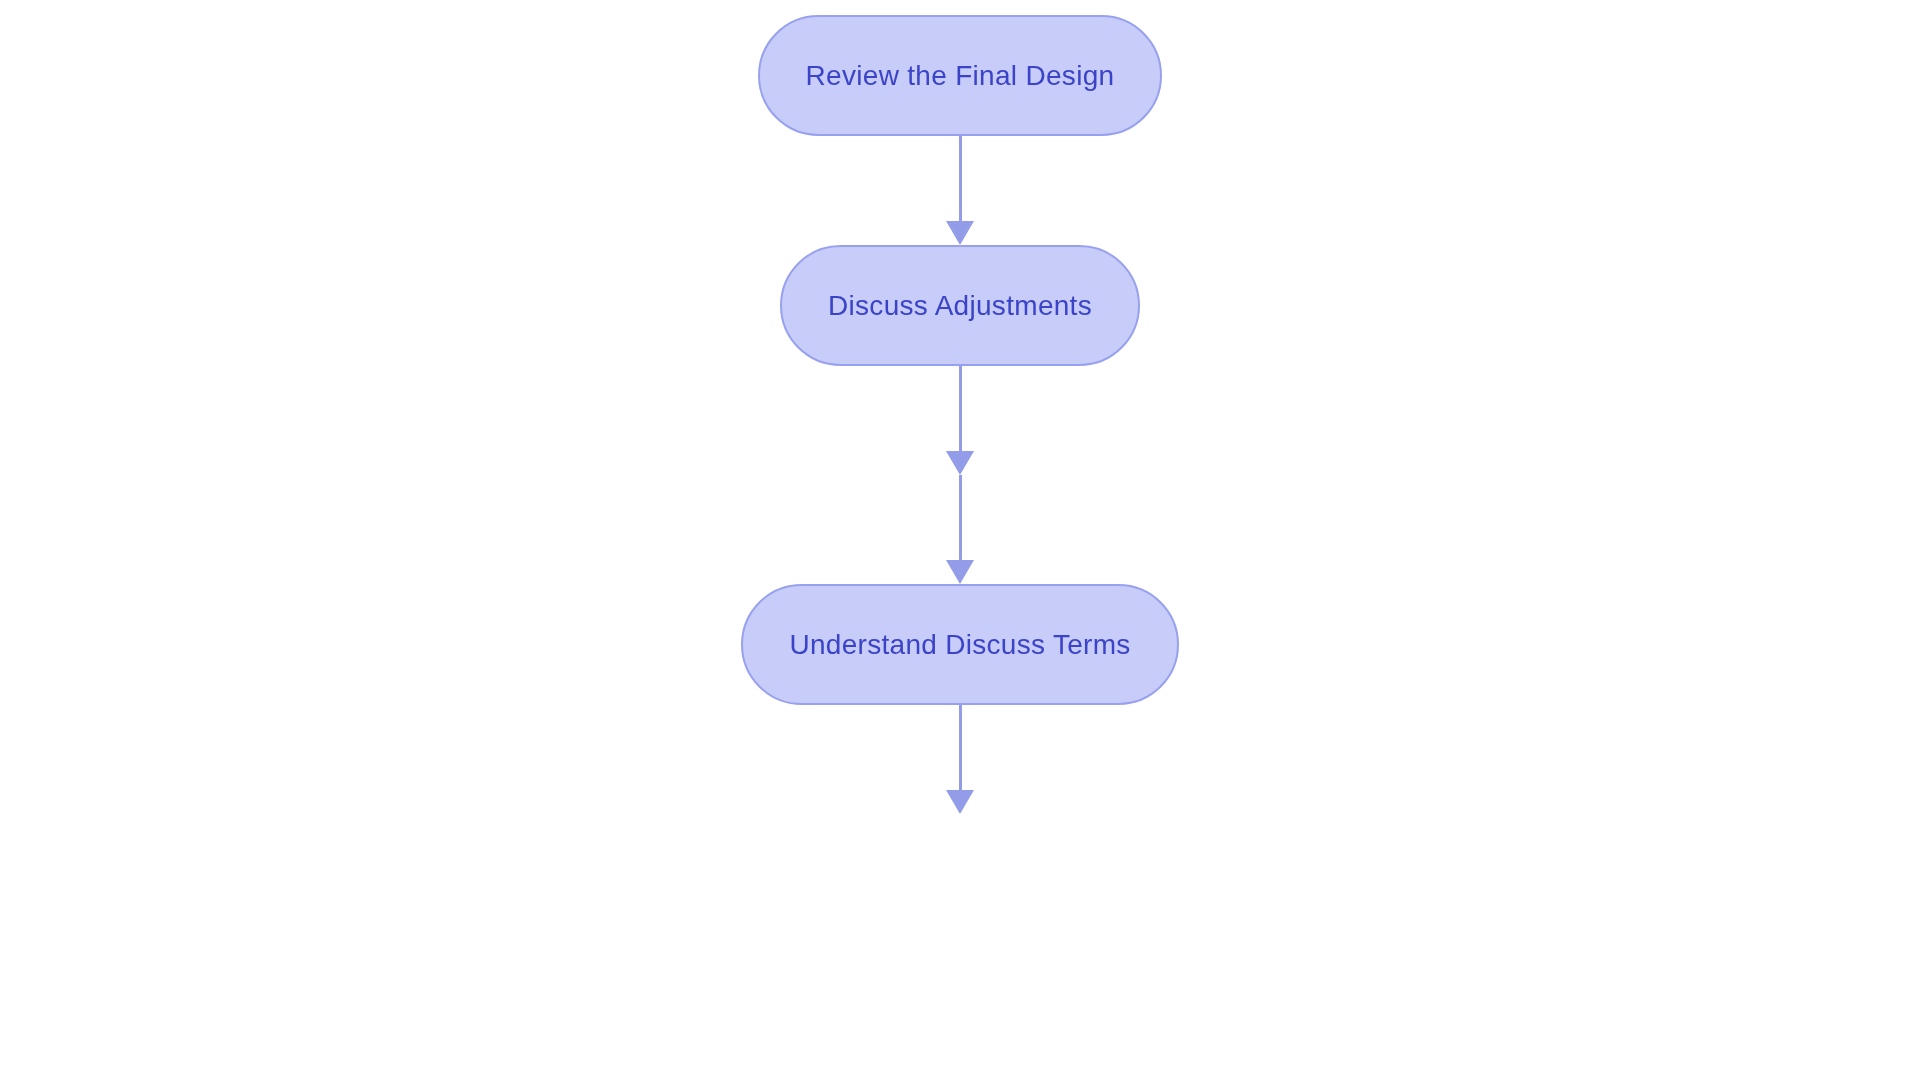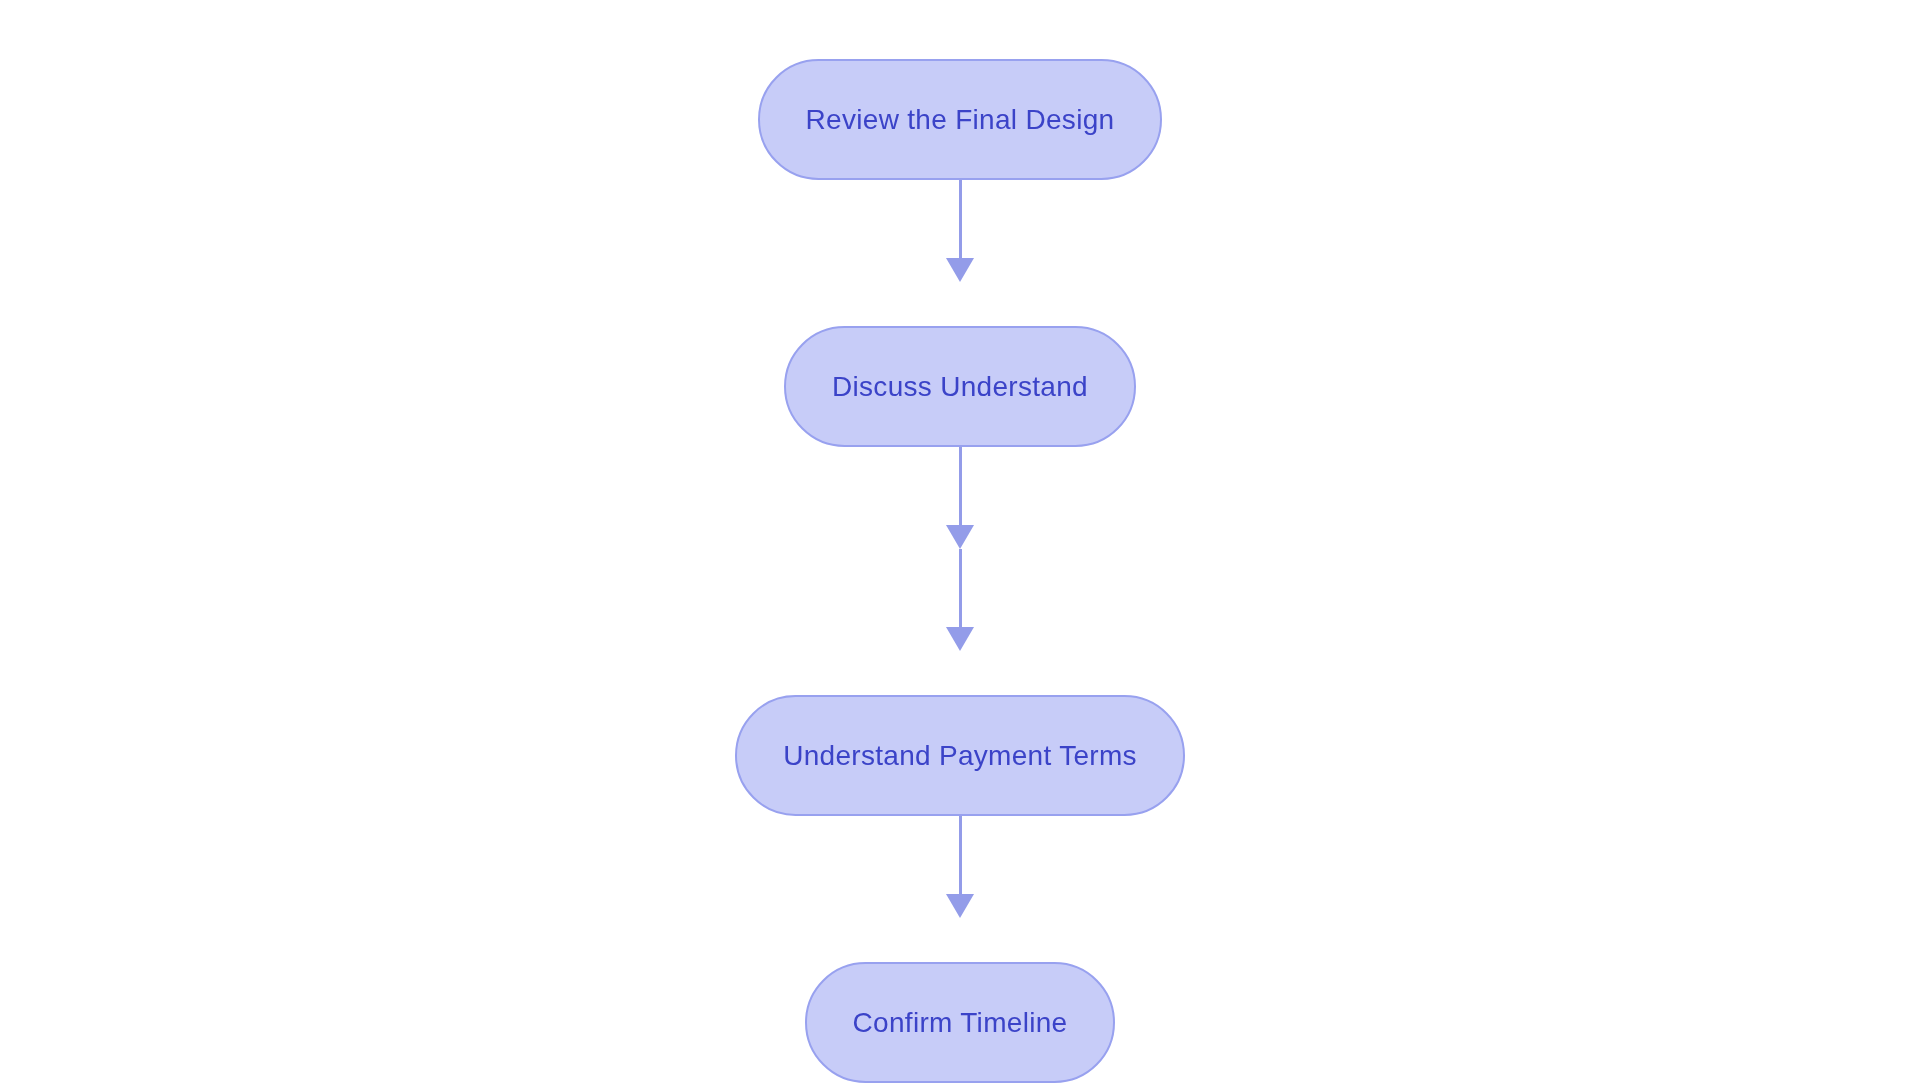--- a/index.html
+++ b/index.html
@@ -32,21 +32,20 @@
     background: var(--node-fill);
     border: 2px solid var(--node-border);
     color: var(--node-text);
     font-size: 28px;
     letter-spacing: 0.3px;
     display: flex;
     align-items: center;
     justify-content: center;
     padding: 0 46px;
     white-space: nowrap;
-    margin-top: 44px;
   }
   .arrow {
     height: 109px;
     display: flex;
     flex-direction: column;
     align-items: center;
   }
   .arrow .shaft {
     width: 3px;
     flex: 1 1 auto;
@@ -68,40 +67,37 @@
   <div class="node">
     <span>Review the Final Design</span>
   </div>
 
   <div class="arrow">
     <div class="shaft"></div>
     <div class="head"></div>
   </div>
 
   <div class="node">
-    <span>Discuss Understand</span>
+    <span>Discuss Adjustments</span>
   </div>
 
   <div class="arrow">
     <div class="shaft"></div>
     <div class="head"></div>
   </div>
 
 
   <div class="arrow">
     <div class="shaft"></div>
     <div class="head"></div>
   </div>
 
   <div class="node">
-    <span>Understand Payment Terms</span>
+    <span>Understand Discuss Terms</span>
   </div>
 
   <div class="arrow">
     <div class="shaft"></div>
     <div class="head"></div>
   </div>
 
-  <div class="node">
-    <span>Confirm Timeline</span>
-  </div>
 
 </div>
 
 </body></html>

